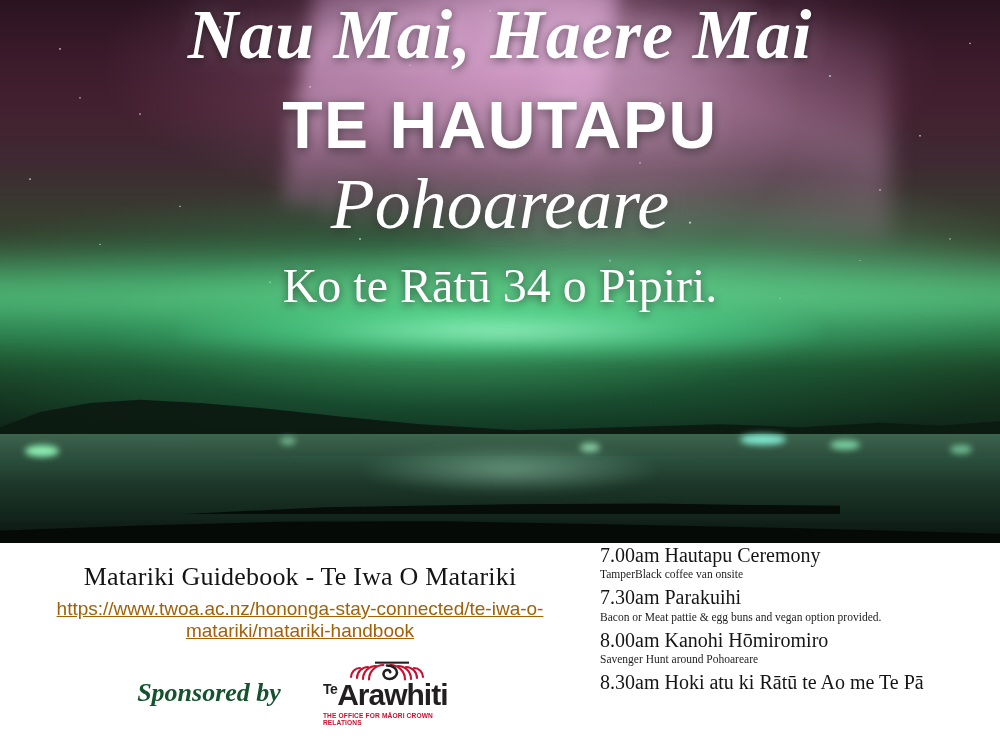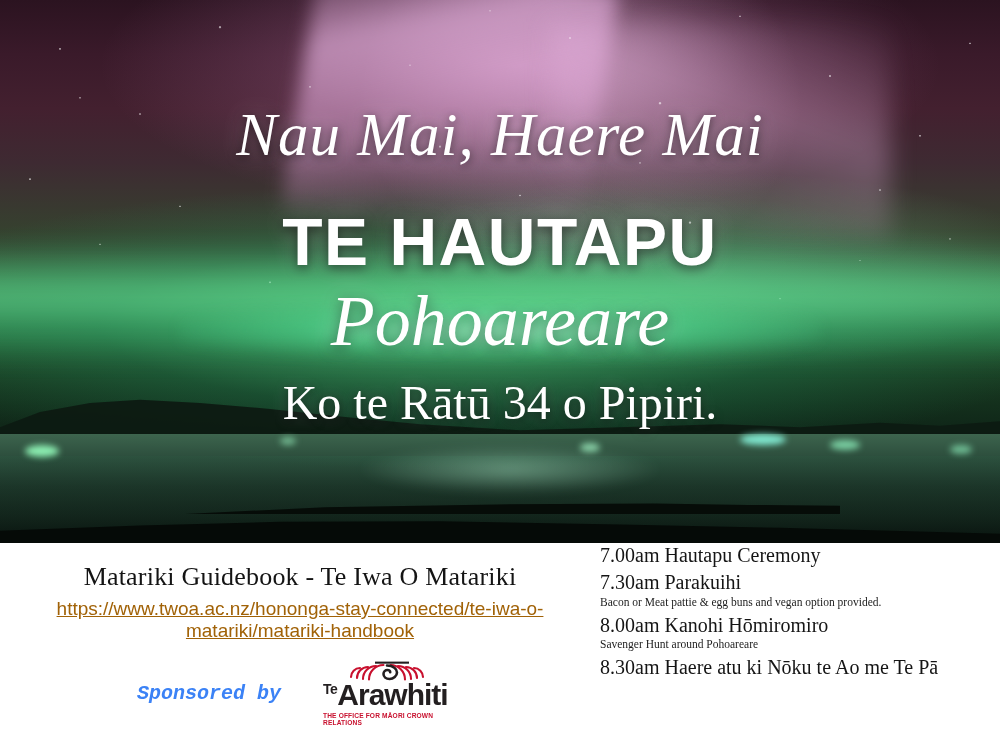--- a/index.html
+++ b/index.html
@@ -124,27 +124,27 @@
   .l4 { left:74%;   top:80%; width:46px; height:11px; background:rgba(140,255,230,.85); }
   .l5 { left:83%;   top:81%; width:30px; height:10px; background:rgba(150,255,200,.7); }
   .l6 { left:95%;   top:82%; width:22px; height:9px; background:rgba(150,255,200,.6); }
 
   
   .hero-text {
     position:absolute; inset:0; display:flex; flex-direction:column;
     align-items:center; z-index:5; color:#fff; text-align:center;
   }
   .line-nau {
-    font-family:"Liberation Serif", serif; font-style:italic; font-weight:400;
-    font-size:61px; line-height:1; letter-spacing:1px; margin-top:104px;
+    font-family:"Liberation Serif", serif; font-style:italic; font-weight:700;
+    font-size:70px; line-height:1; letter-spacing:1px; 
     text-shadow:0 2px 10px rgba(0,0,0,.55), 0 0 26px rgba(255,255,255,.28);
   }
   .line-hautapu {
     font-family:"Liberation Sans", sans-serif; font-weight:700;
-    font-size:66px; line-height:1; letter-spacing:1.5px; margin-top:44px;
+    font-size:66px; line-height:1; letter-spacing:1.5px; margin-top:22px;
     text-shadow:0 3px 12px rgba(0,0,0,.55), 0 0 24px rgba(255,255,255,.3);
   }
   .line-pohoareare {
     font-family:"Liberation Serif", serif; font-style:italic; font-weight:400;
     font-size:72px; line-height:1; margin-top:10px;
     text-shadow:0 3px 14px rgba(0,0,0,.5), 0 0 26px rgba(255,255,255,.3);
   }
   .line-date {
     font-family:"Liberation Serif", serif; font-weight:400;
     font-size:48px; line-height:1; margin-top:22px;
@@ -168,22 +168,22 @@
     text-decoration:underline; margin-top:6px; display:block;
   }
   .guide-note {
     font-family:"Liberation Sans", sans-serif; font-size:14.5px; color:#141414;
     margin-top:23px;
   }
   .sponsor-row {
     margin-top:19px; display:flex; align-items:center; justify-content:center; gap:16px;
   }
   .sponsored-by {
-    font-family:Liberation Mono, monospace; font-style:italic; font-weight:700;
-    font-size:20px; color:#3b82f6;
+    font-family:Liberation Serif, serif; font-style:italic; font-weight:700;
+    font-size:26px; color:#14532d;
   }
   .logo { position:relative; width:140px;margin-left:26px; }
   .logo-mark { height:22px; position:relative; margin-left:22px; width:84px; }
   .logo-word {
     font-family:"Liberation Sans", sans-serif; font-weight:700; font-size:30px;
     color:#231f20; line-height:.92; letter-spacing:-1px; text-align:left;
     margin-top:-2px;
   }
   .logo-word .te {
     font-size:14px; vertical-align:super; letter-spacing:-.5px;
@@ -260,28 +260,29 @@
           </div>
           <div class="logo-word"><span class="te">Te</span><span>Arawhiti</span></div>
           <div class="logo-tag">THE OFFICE FOR MĀORI CROWN RELATIONS</div>
         </div>
       </div>
     </div>
 
     <div class="foot-right">
       <div class="sched-item">
         <div class="sched-title">7.00am Hautapu Ceremony</div>
+        <div class="sched-sub">TamperBlack coffee van onsite</div>
       </div>
       <div class="sched-item">
         <div class="sched-title">7.30am Parakuihi</div>
         <div class="sched-sub">Bacon or Meat pattie &amp; egg buns and vegan option provided.</div>
       </div>
       <div class="sched-item">
         <div class="sched-title">8.00am Kanohi Hōmiromiro</div>
         <div class="sched-sub">Savenger Hunt around Pohoareare</div>
       </div>
       <div class="sched-item">
-        <div class="sched-title">8.30am Haere atu ki Nōku te Ao me Te Pā</div>
+        <div class="sched-title">8.30am Hoki atu ki Rātū te Ao me Te Pā</div>
       </div>
     </div>
 
   </div>
 </div>
 
 </body></html>

